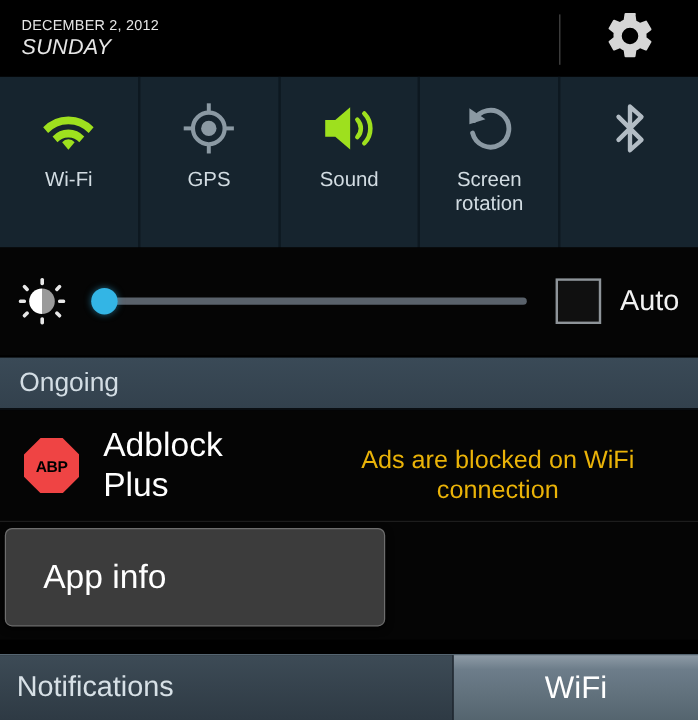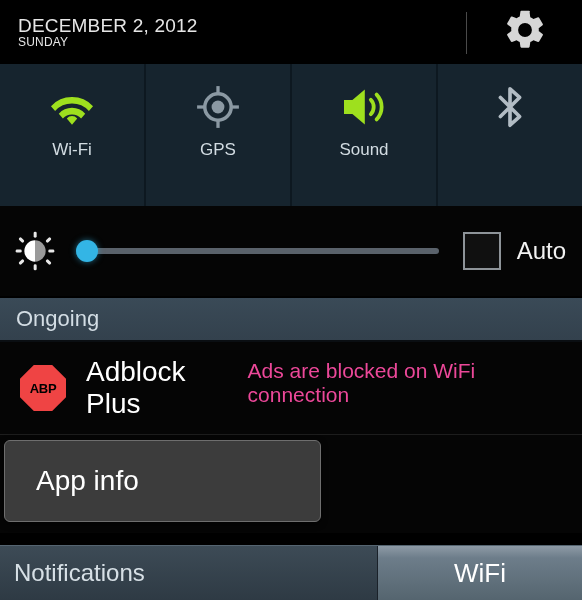--- a/index.html
+++ b/index.html
@@ -39,29 +39,30 @@
   }
   .datebox {
     margin-left: 18px;
     display: flex;
     flex-direction: column;
     justify-content: center;
     line-height: 1.12;
   }
   .date-line {
     color: #e6e6e6;
-    font-size: 19px;
-    letter-spacing: 0.2px;
-    white-space: nowrap;
-  }
-  .weekday-line {
-    color: #e6e6e6;
     font-size: 12px;
     letter-spacing: 0.2px;
     white-space: nowrap;
+  }
+  .weekday-line {
+    color: #e6e6e6;
+    font-size: 18px;
+    letter-spacing: 0.2px;
+    white-space: nowrap;
+    font-style: italic;
   }
   .header-divider {
     position: absolute;
     left: 466px; top: 12px;
     width: 1px; height: 42px;
     background: #4a4a4a;
   }
   .gear-btn {
     position: absolute;
     left: 495px; top: 9px;
@@ -223,24 +224,25 @@
     display: flex;
     flex-direction: row;
     justify-content: center;
   }
   .notif-title {
     color: #ffffff;
     font-size: 28px;
     line-height: 1.15;
   }
   .notif-sub {
-    color: #ec4899;
+    color: #eab308;
     font-size: 21px;
-    margin-top: 3px;
+    margin-top: 17px;
     line-height: 1.15;
+    text-align: center;
   }
 
   
   .hidden-row {
     position: absolute;
     left: 0; top: 435px;
     width: 582px; height: 98px;
     background: #050505;
     overflow: hidden;
   }
@@ -356,20 +358,30 @@
         <svg width="50" height="44" viewBox="0 0 24 22" aria-hidden="true">
           <path fill="#9ee01e" d="M2 7.5h4.2L12.4 2.2v17.6L6.2 14.5H2z"></path>
           <path fill="none" stroke="#9ee01e" stroke-width="1.9" stroke-linecap="round" d="M15.4 7.4a5.2 5.2 0 0 1 0 7.2"></path>
           <path fill="none" stroke="#9ee01e" stroke-width="1.9" stroke-linecap="round" d="M18.3 4.8a8.9 8.9 0 0 1 0 12.4"></path>
         </svg>
       </div>
       <div class="qs-label">Sound</div>
       <div class="qs-bar on"></div>
     </div>
 
+    <div class="qs-tile">
+      <div class="qs-icon">
+        <svg width="46" height="46" viewBox="0 0 24 24" aria-hidden="true">
+          <path fill="none" stroke="#8b99a3" stroke-width="2.1" stroke-linecap="round" d="M5.2 8.6A8 8 0 1 1 4.6 14"></path>
+          <path fill="#8b99a3" d="M3.2 3.2 L3.2 10.2 L10.2 8.0 Z"></path>
+        </svg>
+      </div>
+      <div class="qs-label">Screen<br>rotation</div>
+      <div class="qs-bar"></div>
+    </div>
 
     <div class="qs-tile">
       <div class="qs-icon">
         <svg width="40" height="46" viewBox="0 0 20 24" aria-hidden="true">
           <path fill="none" stroke="#b2bcc4" stroke-width="1.9" stroke-linejoin="round" stroke-linecap="round" d="M5 7 L15 17 L10 21.5 L10 2.5 L15 7 L5 17"></path>
         </svg>
       </div>
       <div class="qs-bar"></div>
     </div>
   </div>

